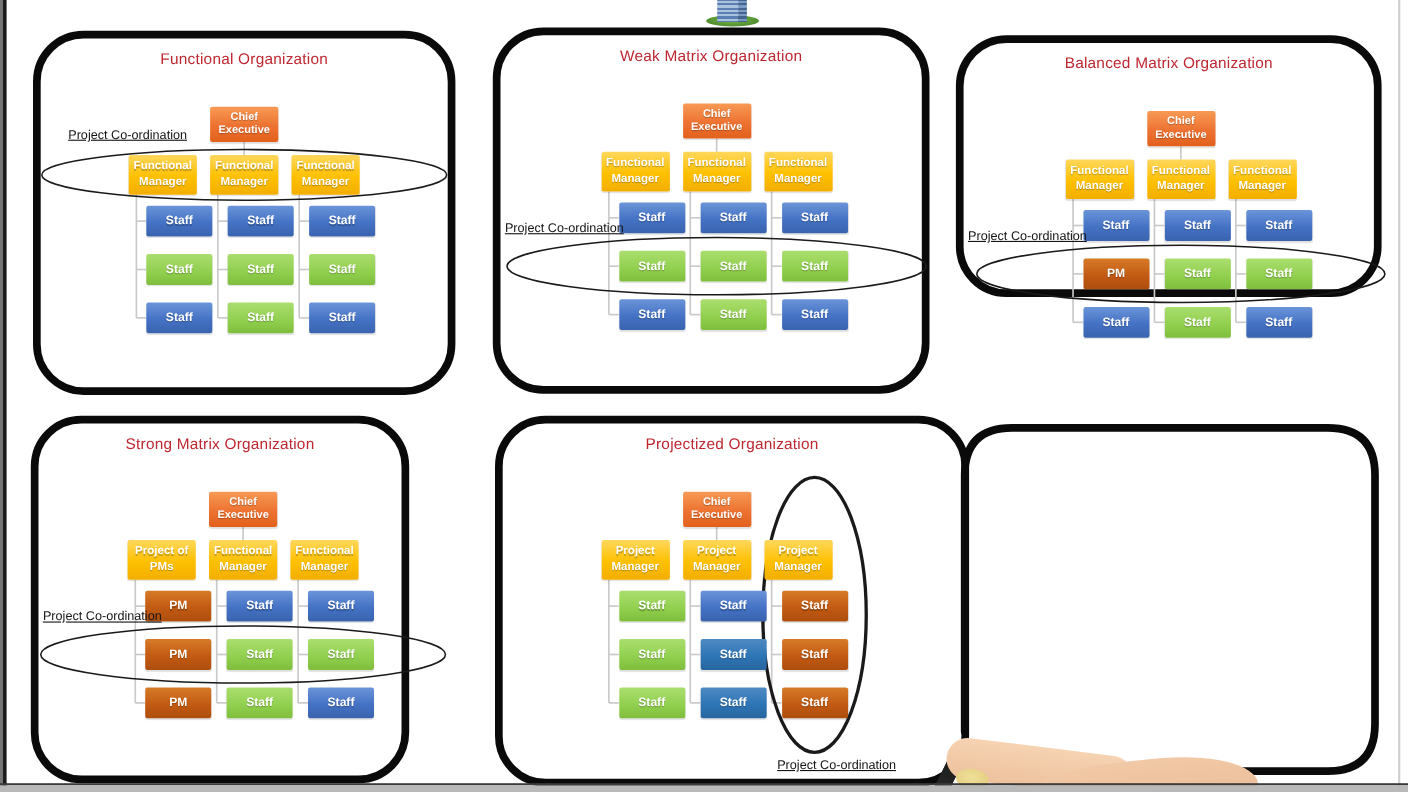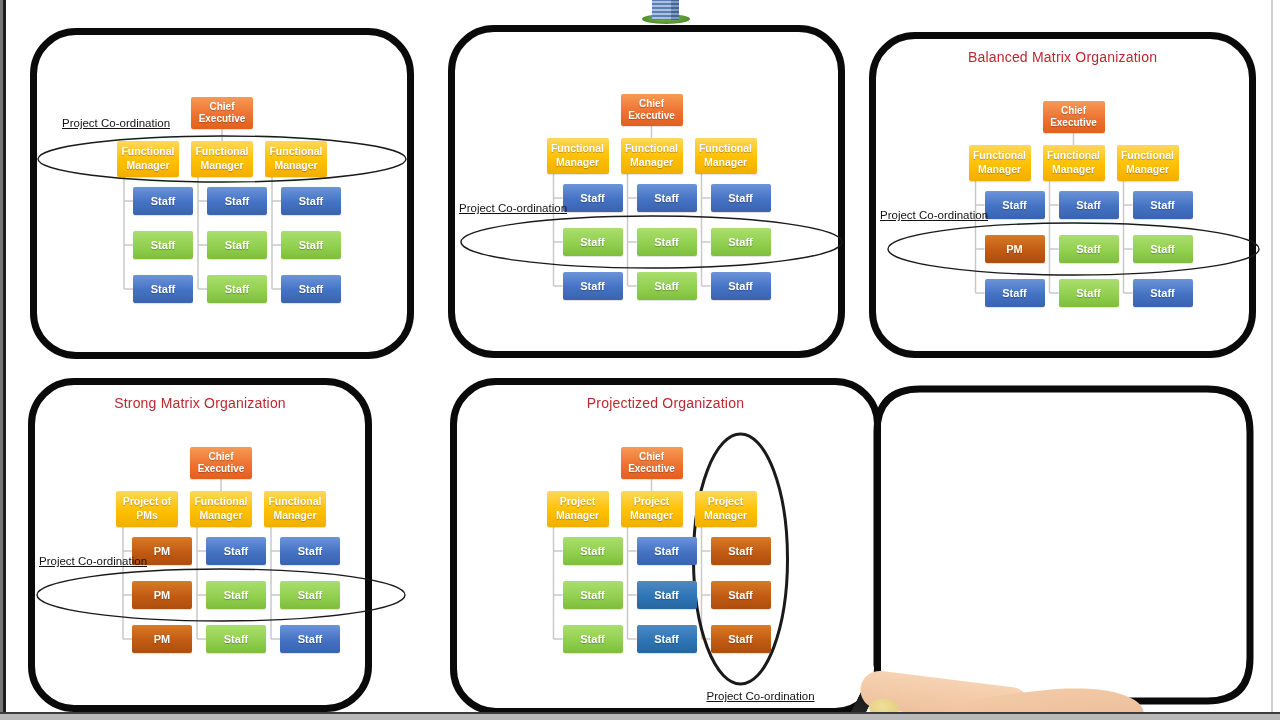--- a/index.html
+++ b/index.html
@@ -80,20 +80,21 @@
         <line x1="161" y1="142" x2="161" y2="254" stroke="#c9c9c9" stroke-width="1.5"></line>
         <line x1="161" y1="166" x2="170" y2="166" stroke="#c9c9c9" stroke-width="1.5"></line>
         <line x1="161" y1="210" x2="170" y2="210" stroke="#c9c9c9" stroke-width="1.5"></line>
         <line x1="161" y1="254" x2="170" y2="254" stroke="#c9c9c9" stroke-width="1.5"></line>
         <line x1="235" y1="142" x2="235" y2="254" stroke="#c9c9c9" stroke-width="1.5"></line>
         <line x1="235" y1="166" x2="244" y2="166" stroke="#c9c9c9" stroke-width="1.5"></line>
         <line x1="235" y1="210" x2="244" y2="210" stroke="#c9c9c9" stroke-width="1.5"></line>
         <line x1="235" y1="254" x2="244" y2="254" stroke="#c9c9c9" stroke-width="1.5"></line>
         <ellipse cx="185" cy="124" rx="184" ry="23" fill="none" stroke="#1a1a1a" stroke-width="1.4"></ellipse>
       </svg>
+      <div class="panel-title">Functional Organization</div>
       <div class="obox c-chief" style="left: 154px; top: 62px; width: 62px; height: 32px;">Chief Executive</div>
       <div class="obox c-gold" style="left: 80px; top: 106px; width: 62px; height: 36px;">Functional Manager</div>
       <div class="obox c-gold" style="left: 154px; top: 106px; width: 62px; height: 36px;">Functional Manager</div>
       <div class="obox c-gold" style="left: 228px; top: 106px; width: 62px; height: 36px;">Functional Manager</div>
       <div class="obox c-blue" style="left: 96px; top: 152px; width: 60px; height: 28px;">Staff</div>
       <div class="obox c-blue" style="left: 170px; top: 152px; width: 60px; height: 28px;">Staff</div>
       <div class="obox c-blue" style="left: 244px; top: 152px; width: 60px; height: 28px;">Staff</div>
       <div class="obox c-green" style="left: 96px; top: 196px; width: 60px; height: 28px;">Staff</div>
       <div class="obox c-green" style="left: 170px; top: 196px; width: 60px; height: 28px;">Staff</div>
       <div class="obox c-green" style="left: 244px; top: 196px; width: 60px; height: 28px;">Staff</div>
@@ -112,36 +113,37 @@
         <line x1="172.5" y1="142" x2="172.5" y2="254" stroke="#c9c9c9" stroke-width="1.5"></line>
         <line x1="172.5" y1="166" x2="181.5" y2="166" stroke="#c9c9c9" stroke-width="1.5"></line>
         <line x1="172.5" y1="210" x2="181.5" y2="210" stroke="#c9c9c9" stroke-width="1.5"></line>
         <line x1="172.5" y1="254" x2="181.5" y2="254" stroke="#c9c9c9" stroke-width="1.5"></line>
         <line x1="246.5" y1="142" x2="246.5" y2="254" stroke="#c9c9c9" stroke-width="1.5"></line>
         <line x1="246.5" y1="166" x2="255.5" y2="166" stroke="#c9c9c9" stroke-width="1.5"></line>
         <line x1="246.5" y1="210" x2="255.5" y2="210" stroke="#c9c9c9" stroke-width="1.5"></line>
         <line x1="246.5" y1="254" x2="255.5" y2="254" stroke="#c9c9c9" stroke-width="1.5"></line>
         <ellipse cx="196.5" cy="210" rx="190.5" ry="26" fill="none" stroke="#1a1a1a" stroke-width="1.4"></ellipse>
       </svg>
+      <div class="panel-title">Weak Matrix Organization</div>
       <div class="obox c-chief" style="left: 165.5px; top: 62px; width: 62px; height: 32px;">Chief Executive</div>
       <div class="obox c-gold" style="left: 91.5px; top: 106px; width: 62px; height: 36px;">Functional Manager</div>
       <div class="obox c-gold" style="left: 165.5px; top: 106px; width: 62px; height: 36px;">Functional Manager</div>
       <div class="obox c-gold" style="left: 239.5px; top: 106px; width: 62px; height: 36px;">Functional Manager</div>
       <div class="obox c-blue" style="left: 107.5px; top: 152px; width: 60px; height: 28px;">Staff</div>
       <div class="obox c-blue" style="left: 181.5px; top: 152px; width: 60px; height: 28px;">Staff</div>
       <div class="obox c-blue" style="left: 255.5px; top: 152px; width: 60px; height: 28px;">Staff</div>
       <div class="obox c-green" style="left: 107.5px; top: 196px; width: 60px; height: 28px;">Staff</div>
       <div class="obox c-green" style="left: 181.5px; top: 196px; width: 60px; height: 28px;">Staff</div>
       <div class="obox c-green" style="left: 255.5px; top: 196px; width: 60px; height: 28px;">Staff</div>
       <div class="obox c-blue" style="left: 107.5px; top: 240px; width: 60px; height: 28px;">Staff</div>
       <div class="obox c-green" style="left: 181.5px; top: 240px; width: 60px; height: 28px;">Staff</div>
       <div class="obox c-blue" style="left: 255.5px; top: 240px; width: 60px; height: 28px;">Staff</div>
       <div class="coord-label" style="left: 4px; top: 170px;">Project Co-ordination</div>
     </section>
-  <section class="panel" style="left: 869px; top: 32px; width: 387px; height: 326px;">
+  <section class="panel" style="left: 869px; top: 32px; width: 387px; height: 238px;">
       <svg class="chart-svg" width="387" height="326">
         <line x1="197.5" y1="94" x2="197.5" y2="106" stroke="#c9c9c9" stroke-width="1.5"></line>
         <line x1="99.5" y1="142" x2="99.5" y2="254" stroke="#c9c9c9" stroke-width="1.5"></line>
         <line x1="99.5" y1="166" x2="108.5" y2="166" stroke="#c9c9c9" stroke-width="1.5"></line>
         <line x1="99.5" y1="210" x2="108.5" y2="210" stroke="#c9c9c9" stroke-width="1.5"></line>
         <line x1="99.5" y1="254" x2="108.5" y2="254" stroke="#c9c9c9" stroke-width="1.5"></line>
         <line x1="173.5" y1="142" x2="173.5" y2="254" stroke="#c9c9c9" stroke-width="1.5"></line>
         <line x1="173.5" y1="166" x2="182.5" y2="166" stroke="#c9c9c9" stroke-width="1.5"></line>
         <line x1="173.5" y1="210" x2="182.5" y2="210" stroke="#c9c9c9" stroke-width="1.5"></line>
         <line x1="173.5" y1="254" x2="182.5" y2="254" stroke="#c9c9c9" stroke-width="1.5"></line>

